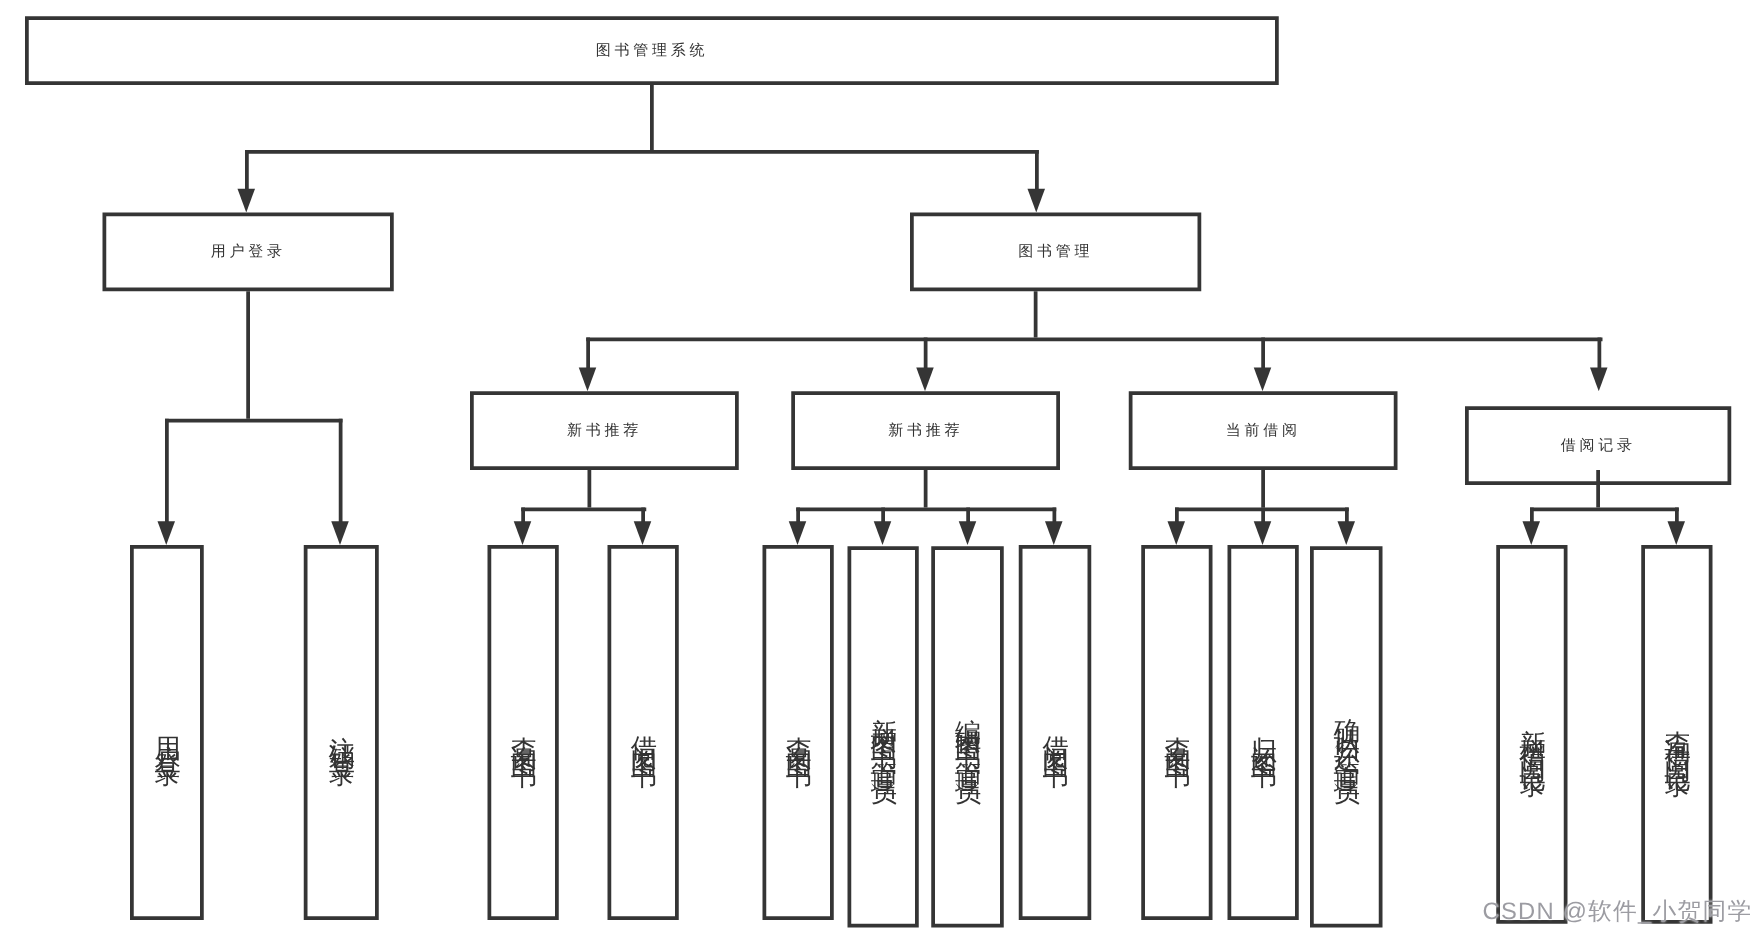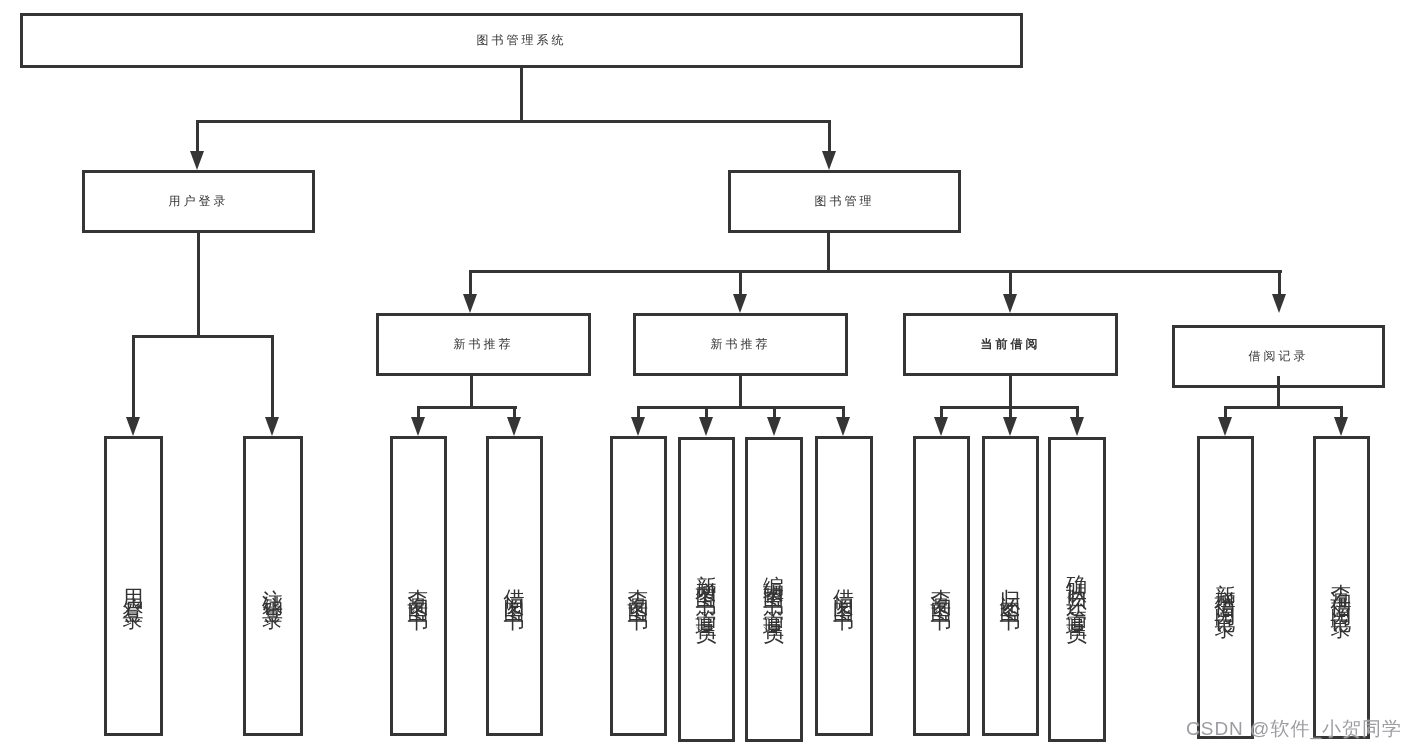--- a/index.html
+++ b/index.html
@@ -45,21 +45,21 @@
   <div class="ah" style="left:463px;top:294px;"></div>
   <div class="ln" style="left:739px;top:270px;width:3px;height:26px;"></div>
   <div class="ah" style="left:733px;top:294px;"></div>
   <div class="ln" style="left:1009px;top:270px;width:3px;height:26px;"></div>
   <div class="ah" style="left:1003px;top:294px;"></div>
   <div class="ln" style="left:1278px;top:270px;width:3px;height:26px;"></div>
   <div class="ah" style="left:1272px;top:294px;"></div>
 
   <div class="bx hb" style="left:363px;top:313px;width:215px;height:63px;margin-left:13px;">新书推荐</div>
   <div class="bx hb" style="left:633px;top:313px;width:215px;height:63px;">新书推荐</div>
-  <div class="bx hb" style="left:903px;top:313px;width:215px;height:63px;font-weight:bold;">当前借阅</div>
+  <div class="bx hb" style="left:903px;top:313px;width:215px;height:63px;">当前借阅</div>
   <div class="bx hb" style="left:1172px;top:325px;width:213px;height:63px;">借阅记录</div>
 
   <div class="ln" style="left:470px;top:376px;width:3px;height:30px;"></div>
   <div class="ln" style="left:417px;top:406px;width:100px;height:3px;"></div>
   <div class="ln" style="left:417px;top:406px;width:3px;height:12px;"></div>
   <div class="ah" style="left:411px;top:417px;"></div>
   <div class="ln" style="left:513px;top:406px;width:3px;height:12px;"></div>
   <div class="ah" style="left:507px;top:417px;"></div>
 
   <div class="ln" style="left:739px;top:376px;width:3px;height:30px;"></div>

